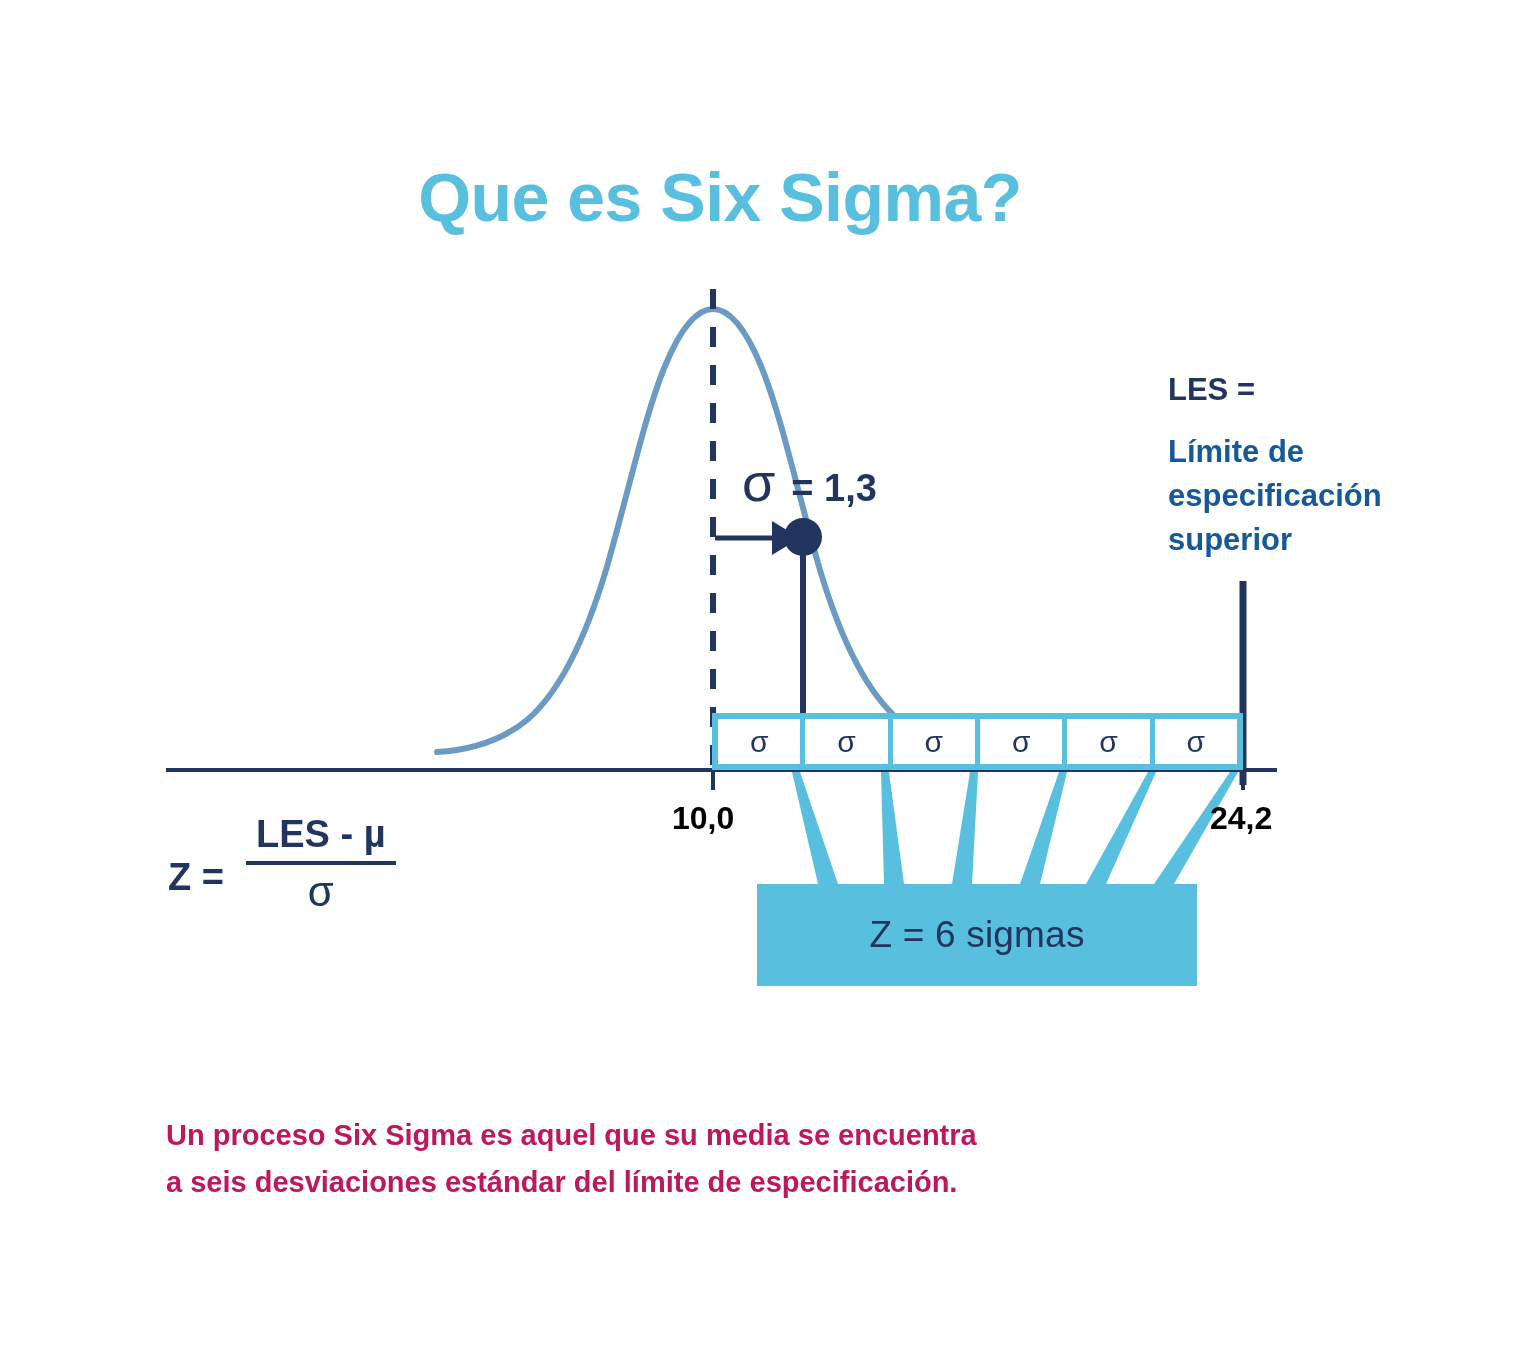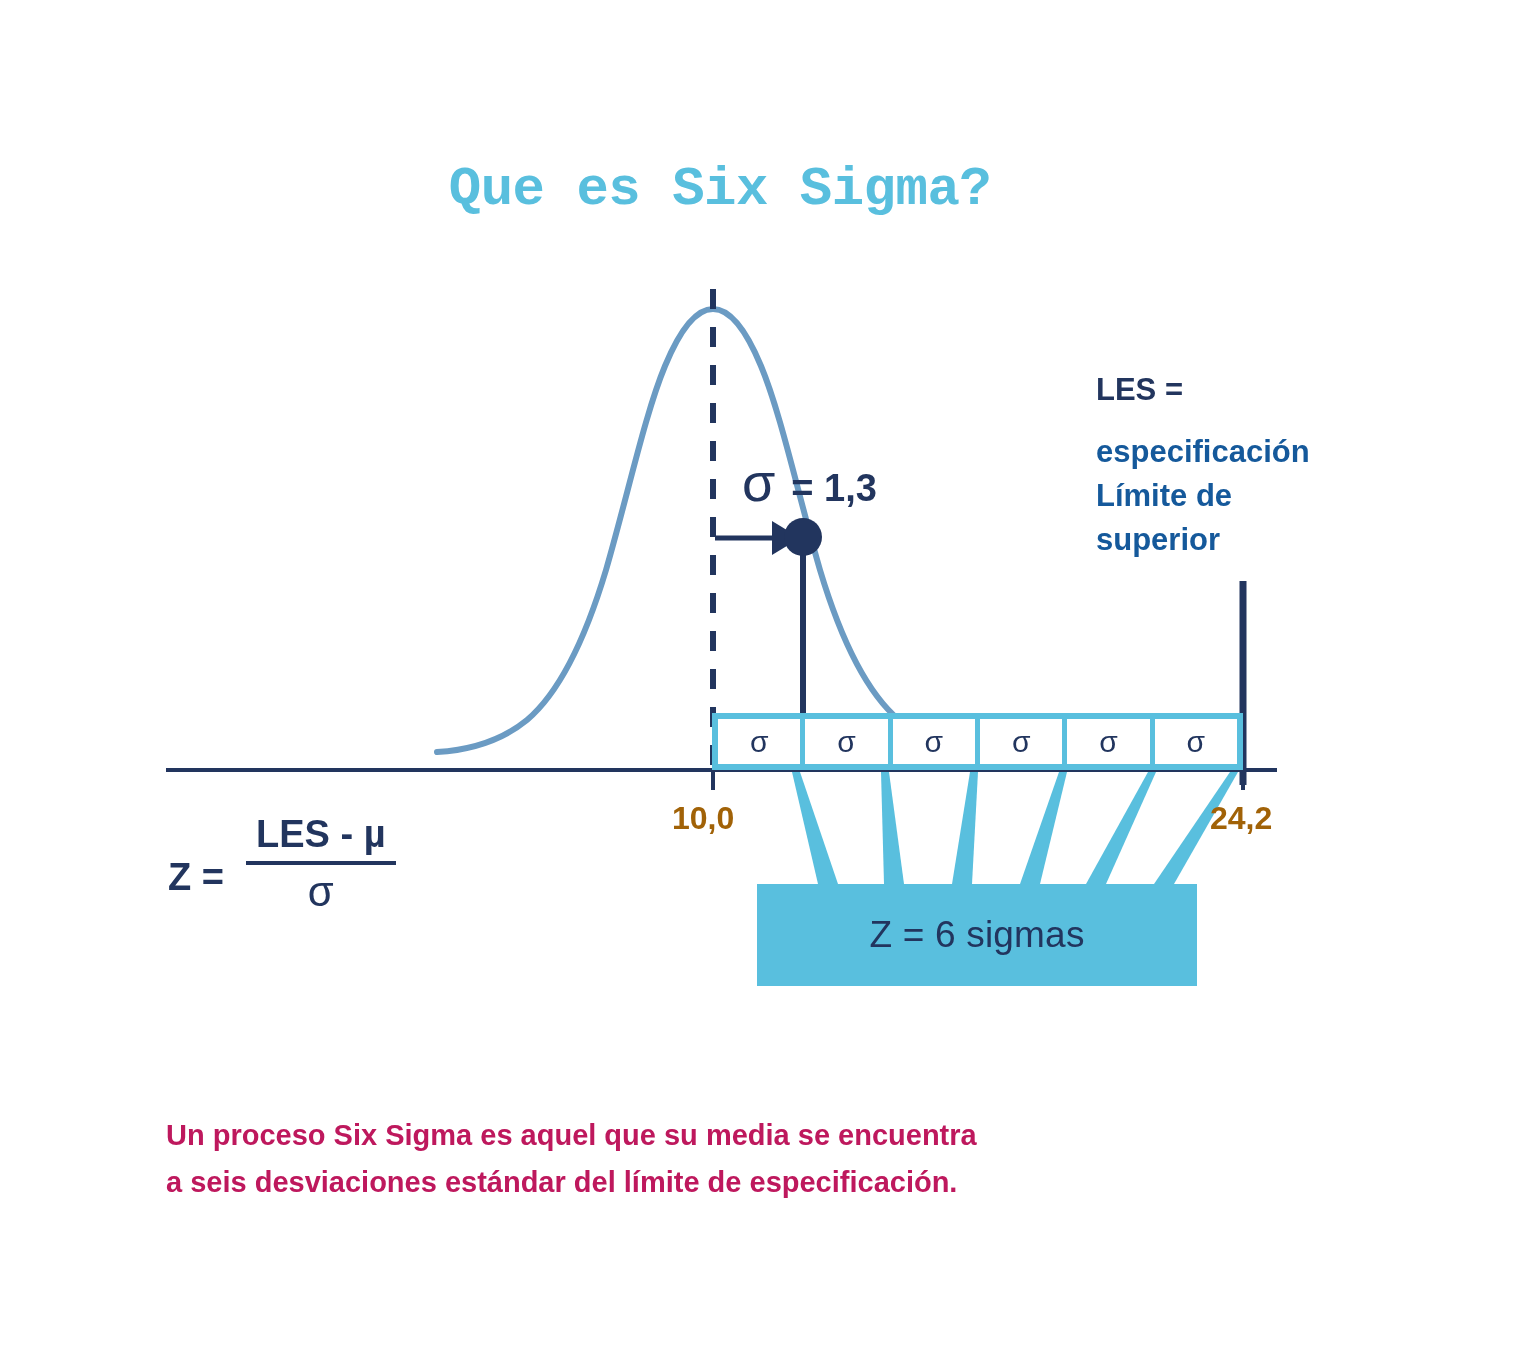--- a/index.html
+++ b/index.html
@@ -31,33 +31,32 @@
     height: 1369px;
   }
 
   
   .title {
     position: absolute;
     left: 0;
     top: 162px;
     width: 1440px;
     text-align: center;
-    font-size: 54px;
+    font-size: 68px;
     font-weight: 700;
     letter-spacing: -0.5px;
     color: #59bfde;
     line-height: 1.05;
     white-space: nowrap;
-    font-family: Liberation Mono, monospace;
   }
 
   
   .les-block {
     position: absolute;
-    left: 1096px;
+    left: 1168px;
     top: 372px;
     width: 300px;
   }
   .les-head {
     font-size: 31px;
     font-weight: 700;
     color: #22355e;
     line-height: 1.15;
     margin-bottom: 22px;
     white-space: nowrap;
@@ -114,21 +113,21 @@
     color: #22355e;
     line-height: 1;
   }
   .sigma-cell:last-child { border-right: none; }
 
   
   .tick-label {
     position: absolute;
     font-size: 32px;
     font-weight: 700;
-    color: #a16207;
+    color: #000000;
     white-space: nowrap;
   }
   .tick-left  { left: 672px; top: 800px; }
   .tick-right { left: 1210px; top: 800px; }
 
   
   .z-formula {
     position: absolute;
     left: 168px;
     top: 812px;
@@ -247,22 +246,22 @@
   </svg>
 
   <div class="sigma-anno">
     <span class="glyph">σ</span>
     <span class="eq">= 1,3</span>
   </div>
 
   <div class="les-block">
     <div class="les-head">LES =</div>
     <div class="les-body">
+      <div>Límite de</div>
       <div>especificación</div>
-      <div>Límite de</div>
       <div>superior</div>
     </div>
   </div>
 
   <div class="sigma-row">
     <div class="sigma-cell">σ</div>
     <div class="sigma-cell">σ</div>
     <div class="sigma-cell">σ</div>
     <div class="sigma-cell">σ</div>
     <div class="sigma-cell">σ</div>

